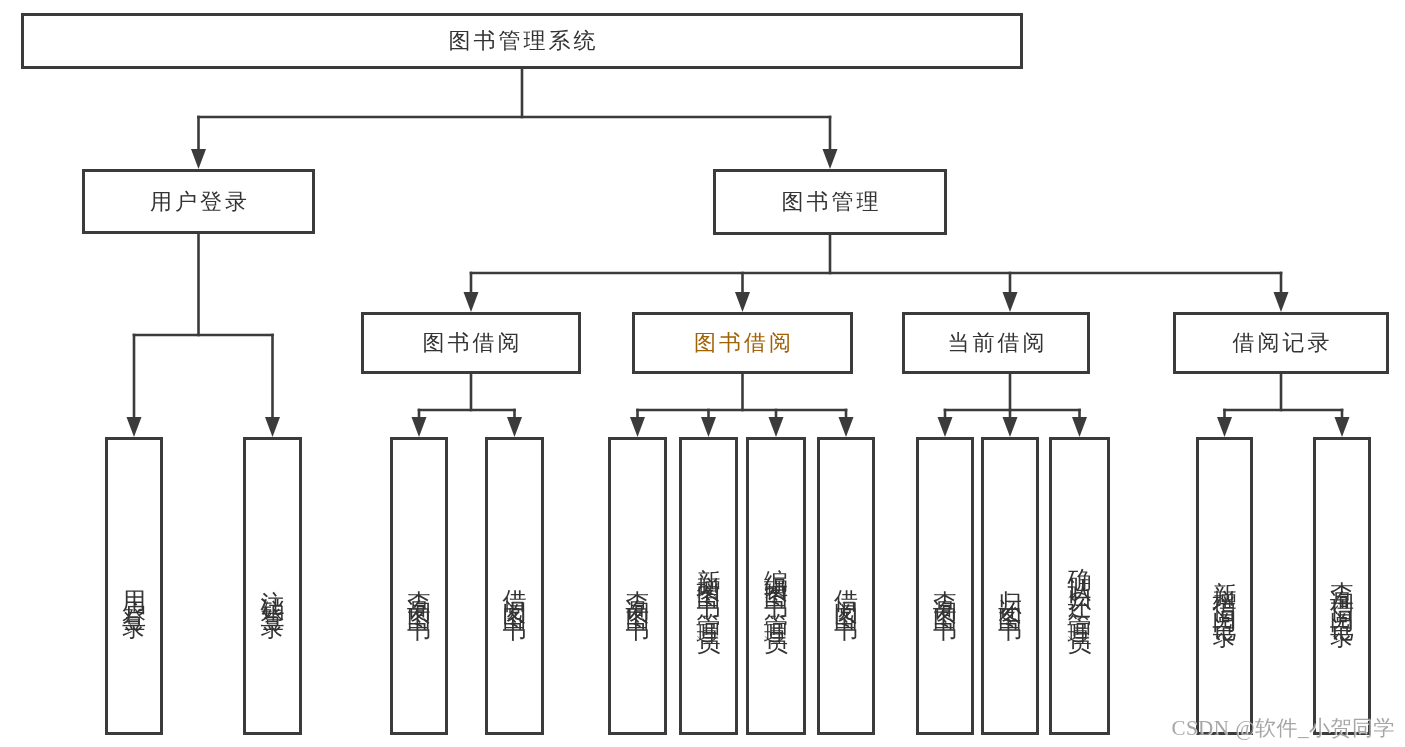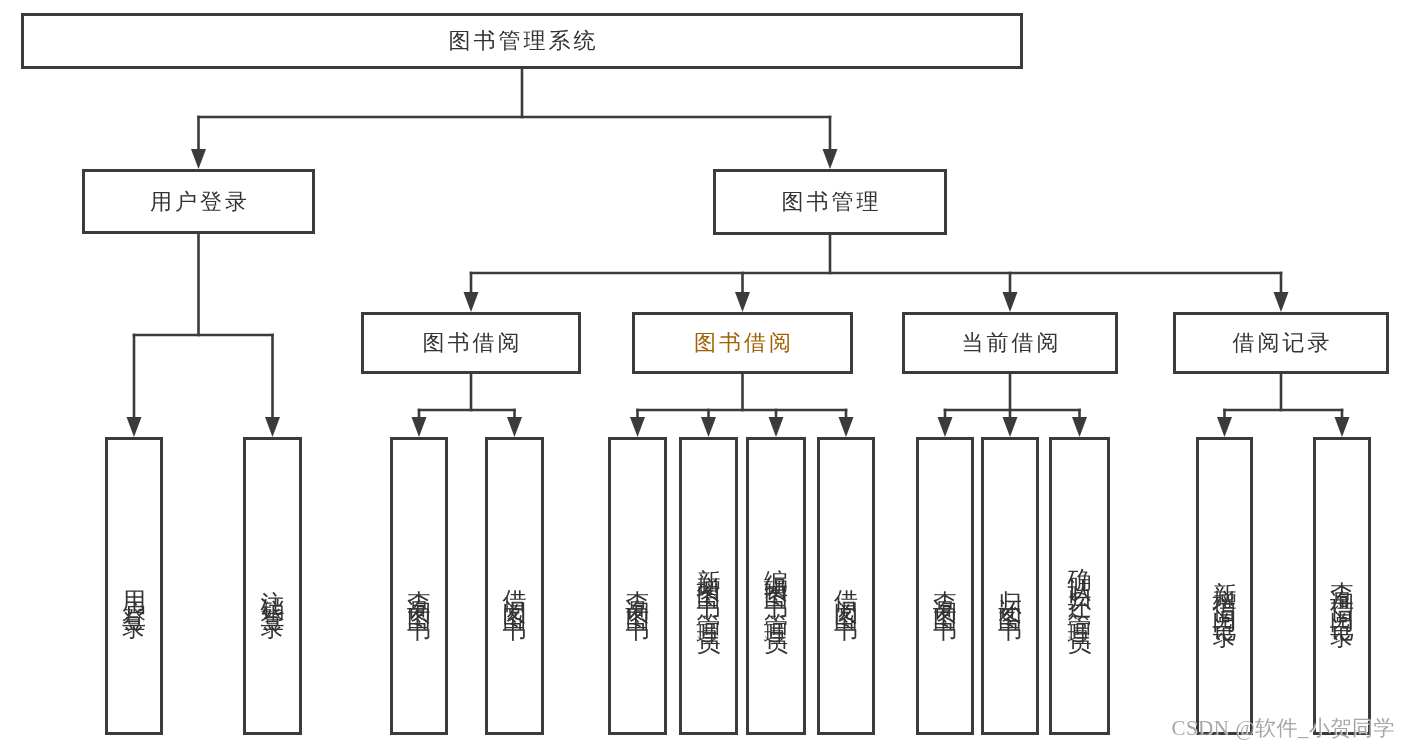--- a/index.html
+++ b/index.html
@@ -118,21 +118,21 @@
       </div>
       <div class="node node-h" style="left: 713px; top: 169px; width: 234px; height: 66px; border-color: rgb(59, 59, 59); color: rgb(51, 51, 51);">
         <span class="node-label">图书管理</span>
       </div>
       <div class="node node-h" style="left: 361px; top: 312px; width: 220px; height: 62px; border-color: rgb(59, 59, 59); color: rgb(51, 51, 51);">
         <span class="node-label">图书借阅</span>
       </div>
       <div class="node node-h" style="left: 632px; top: 312px; width: 221px; height: 62px; border-color: rgb(59, 59, 59); color: #a16207;">
         <span class="node-label">图书借阅</span>
       </div>
-      <div class="node node-h" style="left: 902px; top: 312px; width: 216px; height: 62px; border-color: rgb(59, 59, 59); color: rgb(51, 51, 51);">
+      <div class="node node-h" style="left: 902px; top: 312px; width: 188px; height: 62px; border-color: rgb(59, 59, 59); color: rgb(51, 51, 51);">
         <span class="node-label">当前借阅</span>
       </div>
       <div class="node node-h" style="left: 1173px; top: 312px; width: 216px; height: 62px; border-color: rgb(59, 59, 59); color: rgb(51, 51, 51);">
         <span class="node-label">借阅记录</span>
       </div>
       <div class="node node-v" style="left: 105px; top: 437px; width: 58px; height: 298px; border-color: rgb(59, 59, 59); color: rgb(51, 51, 51);">
         <span class="node-label">用户登录</span>
       </div>
       <div class="node node-v" style="left: 243px; top: 437px; width: 59px; height: 298px; border-color: rgb(59, 59, 59); color: rgb(51, 51, 51);">
         <span class="node-label">注销登录</span>

